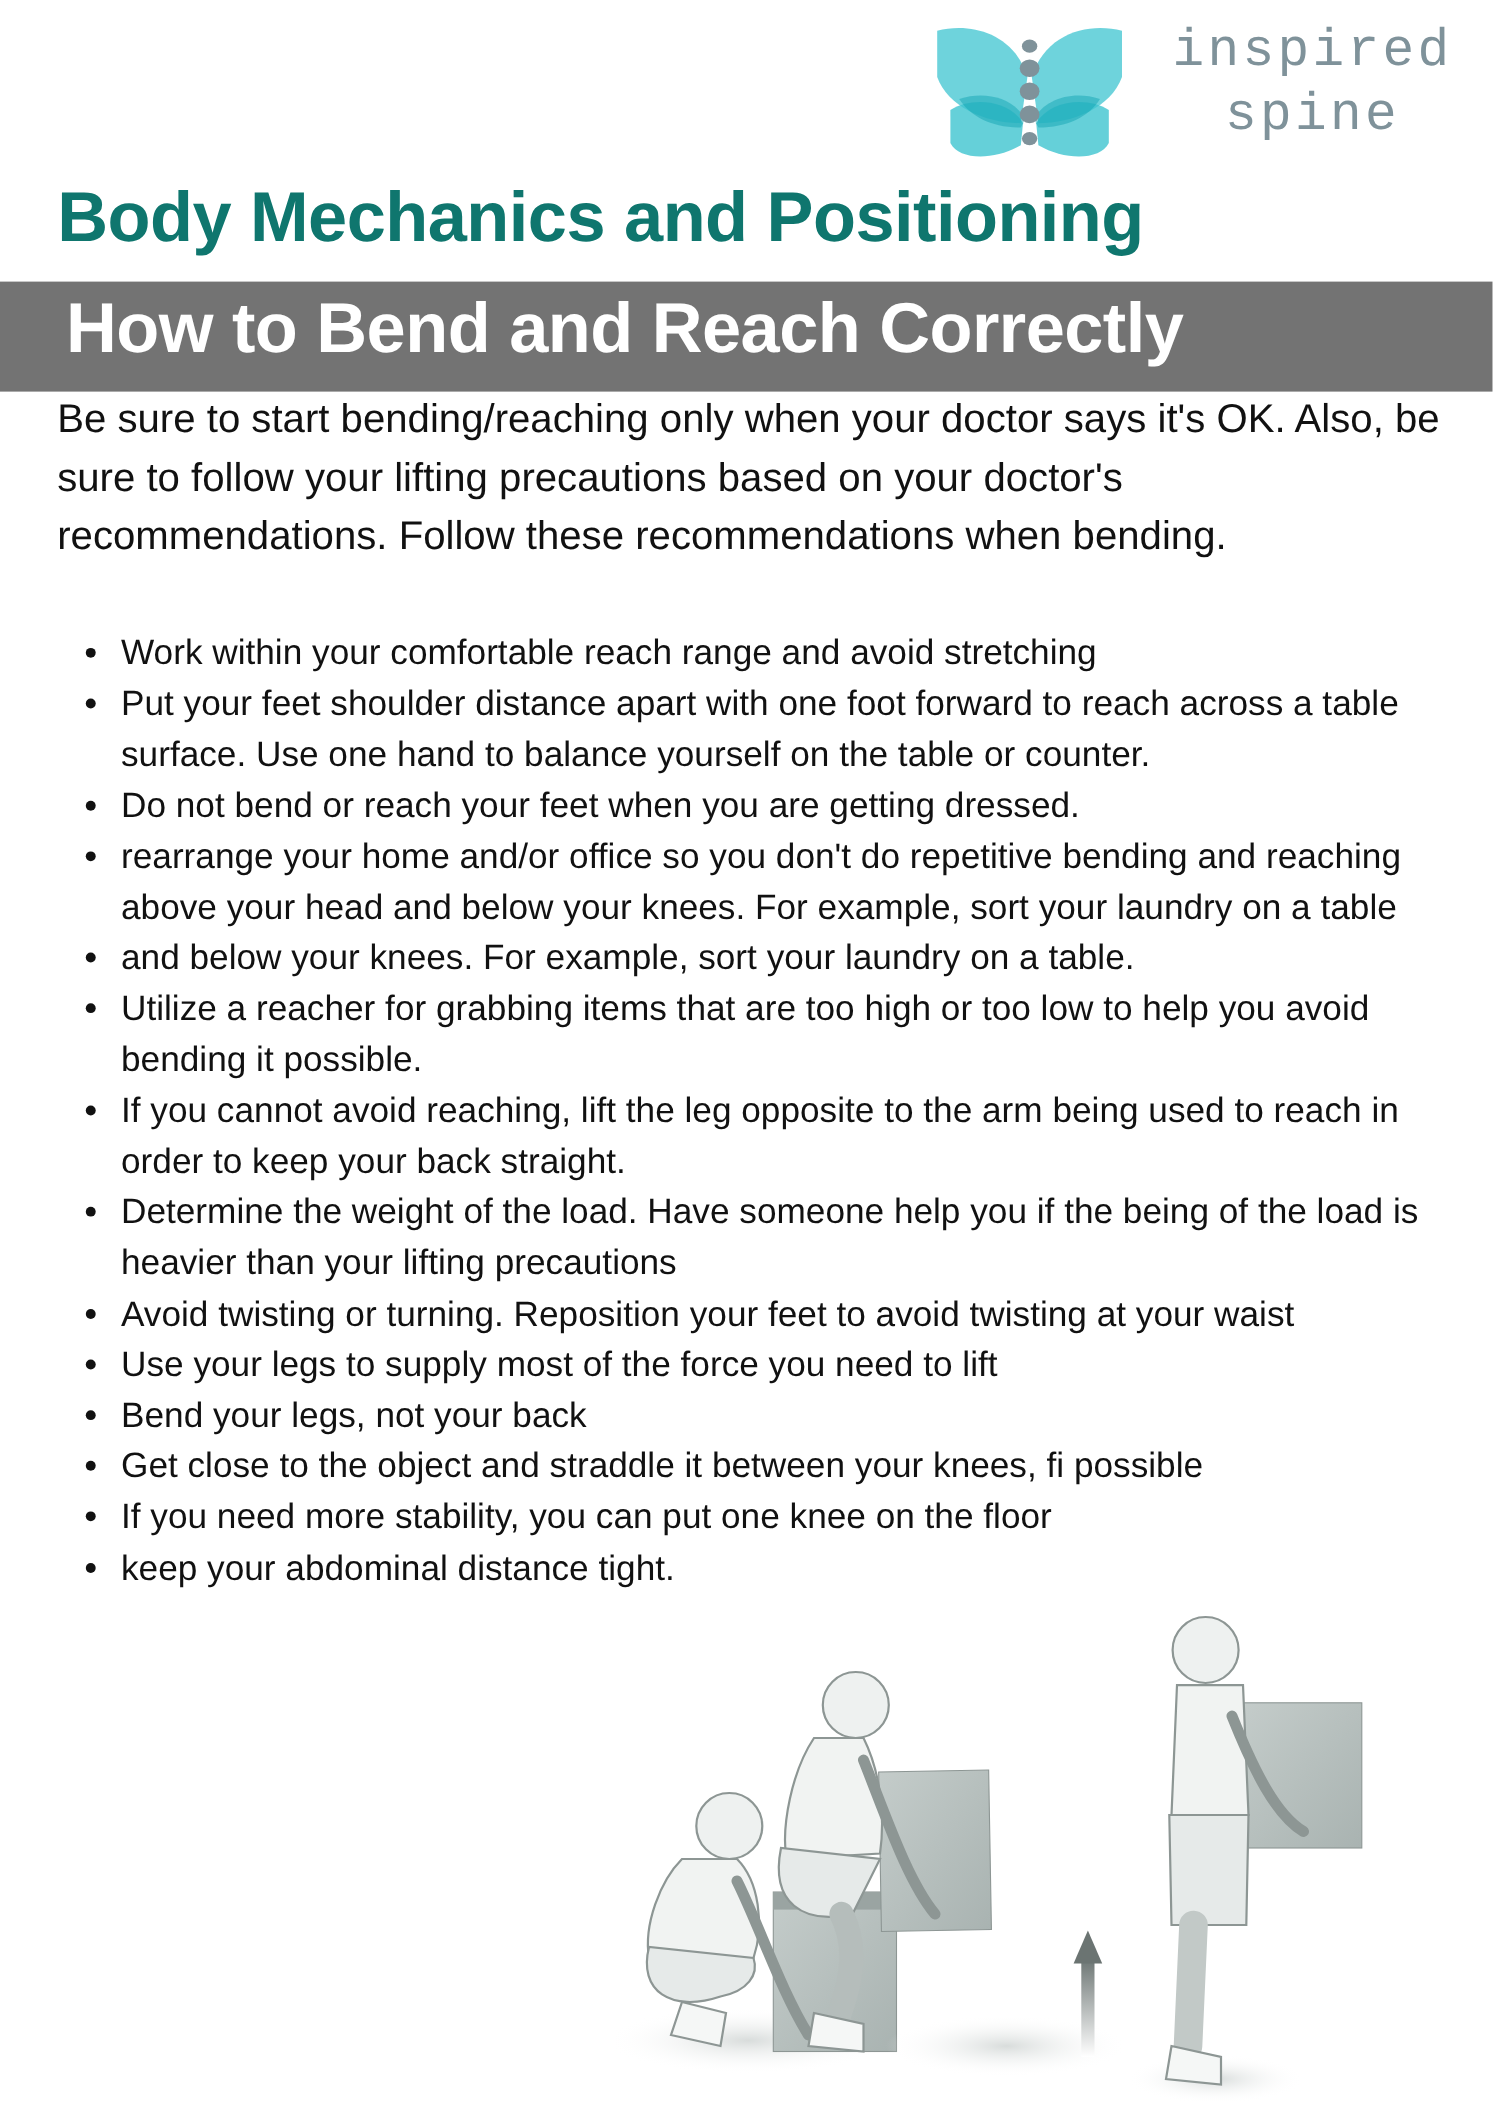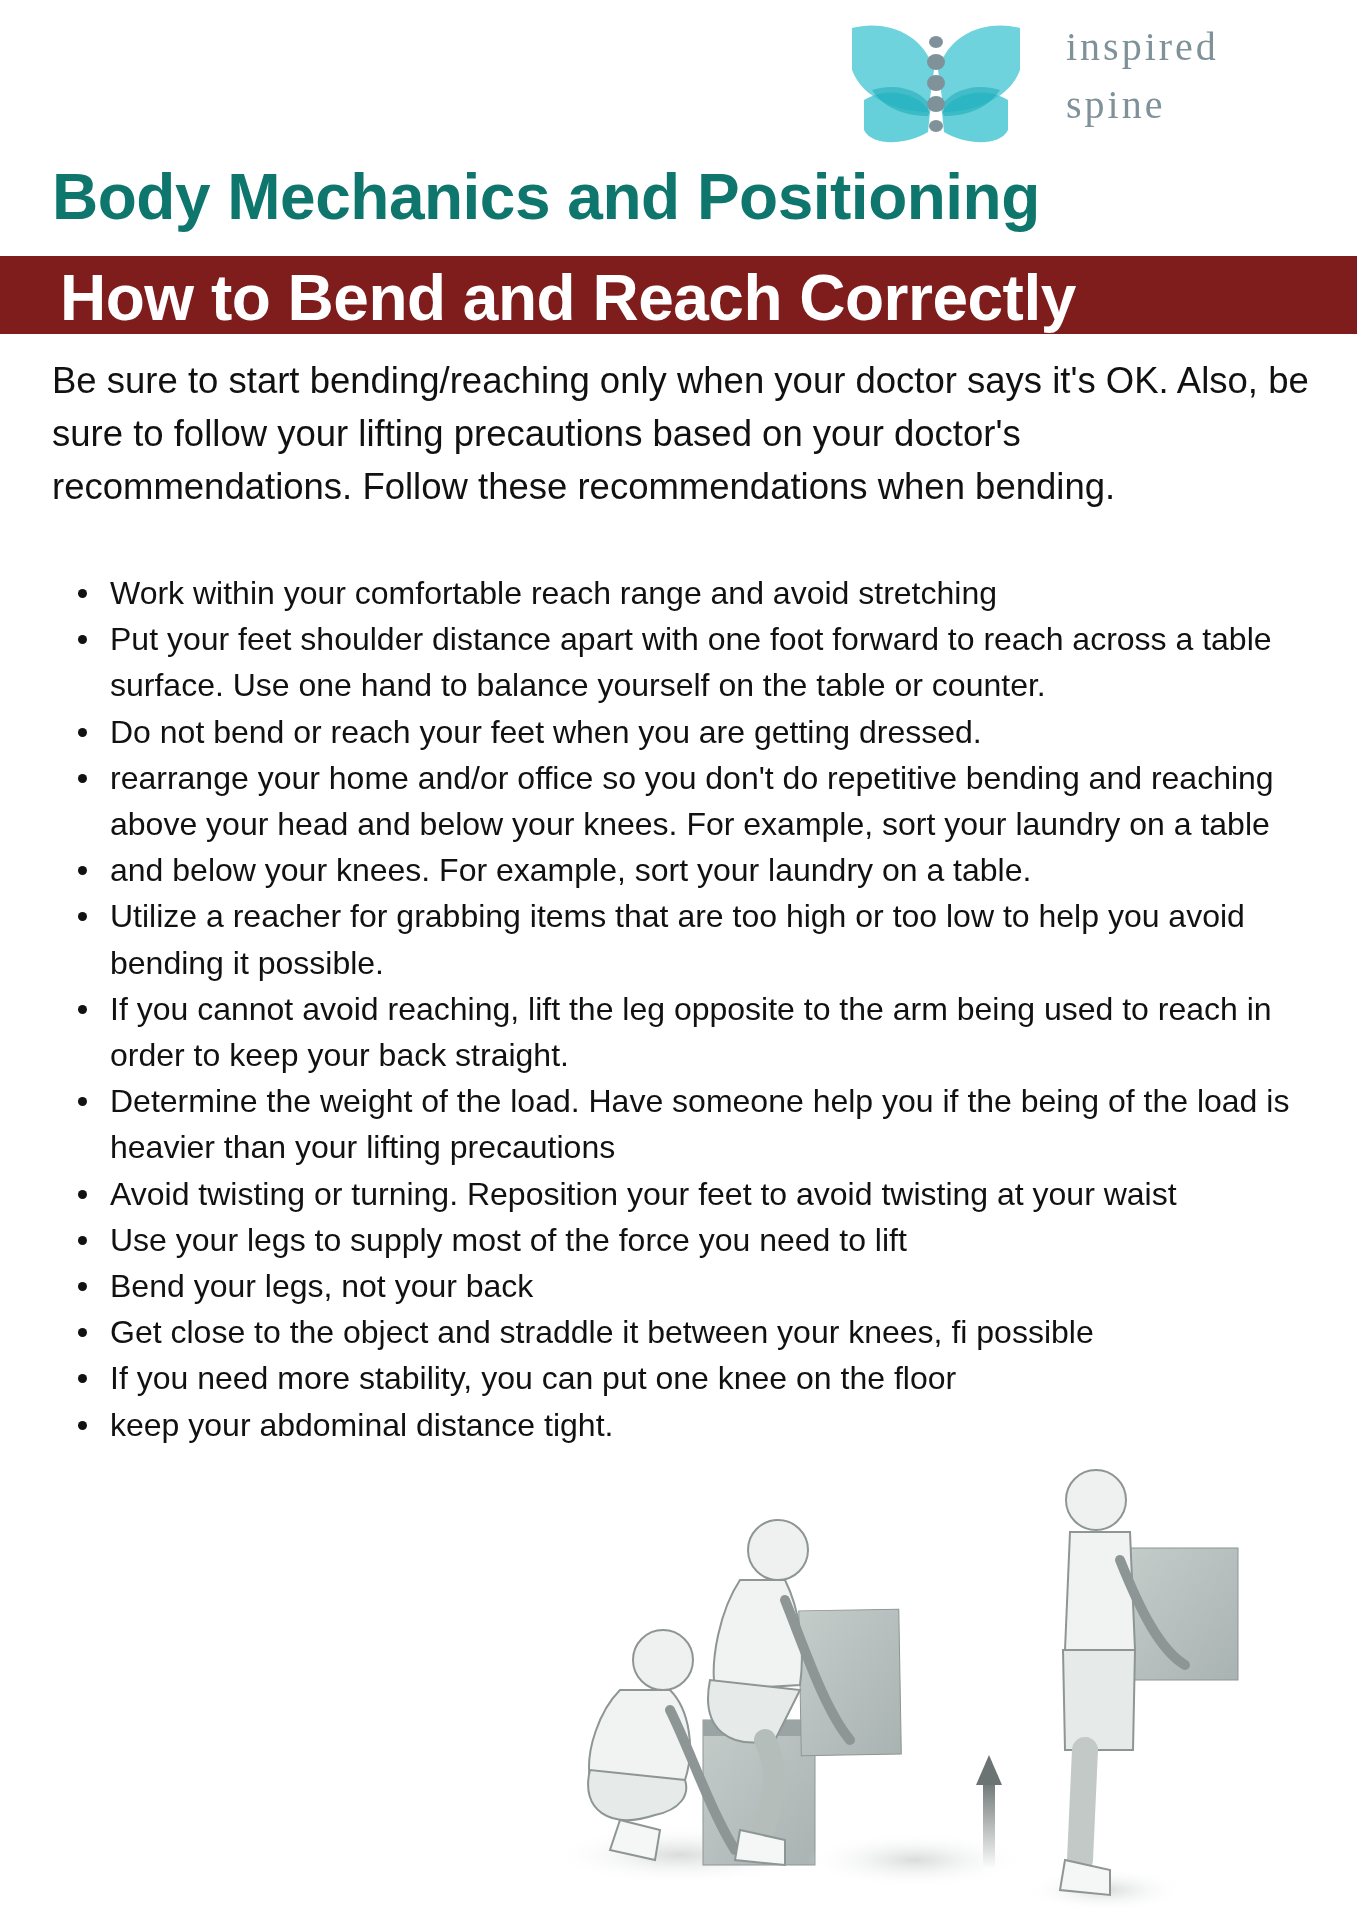--- a/index.html
+++ b/index.html
@@ -24,47 +24,48 @@
     left: 0;
     top: 2px;
     width: 188px;
     height: 128px;
   }
   .logo .wordmark {
     position: absolute;
     left: 224px;
     top: 0px;
     color: #7f929a;
-    font-family: Liberation Serif, serif;
-    font-size: 40px;
+    font-family: Liberation Mono, monospace;
+    font-size: 48px;
     line-height: 58px;
     font-weight: normal;
     letter-spacing: 3px;
     text-transform: lowercase;
+    text-align: center;
   }
   .logo .wordmark span { display: block; }
 
   .main-title {
     position: absolute;
     left: 52px;
     top: 160px;
     margin: 0;
     font-size: 64px;
     font-weight: bold;
     color: #0f766e;
     letter-spacing: -0.5px;
     white-space: nowrap;
   }
   .banner {
     position: absolute;
     left: 0;
     top: 256px;
     width: 1357px;
-    height: 78px;
-    background: #7f1d1d;
+    height: 100px;
+    background: #737373;
   }
   .banner h2 {
     margin: 0;
     position: absolute;
     left: 60px;
     top: 5px;
     font-size: 64px;
     font-weight: bold;
     color: #ffffff;
     letter-spacing: -0.5px;

